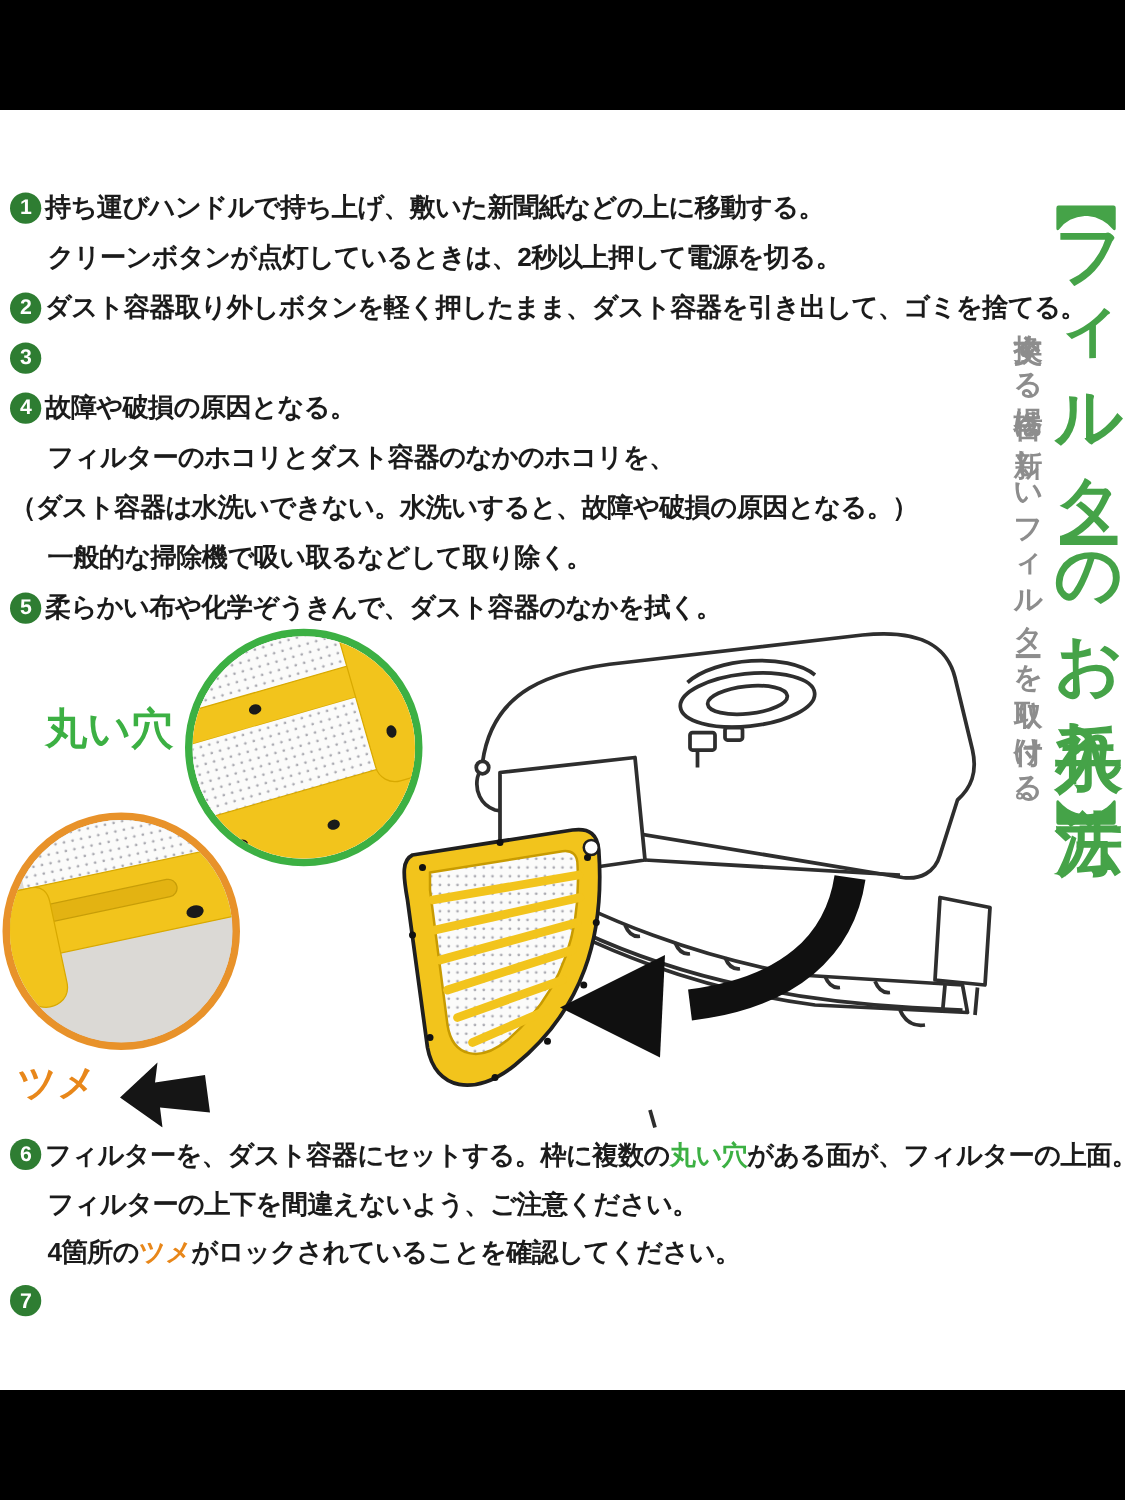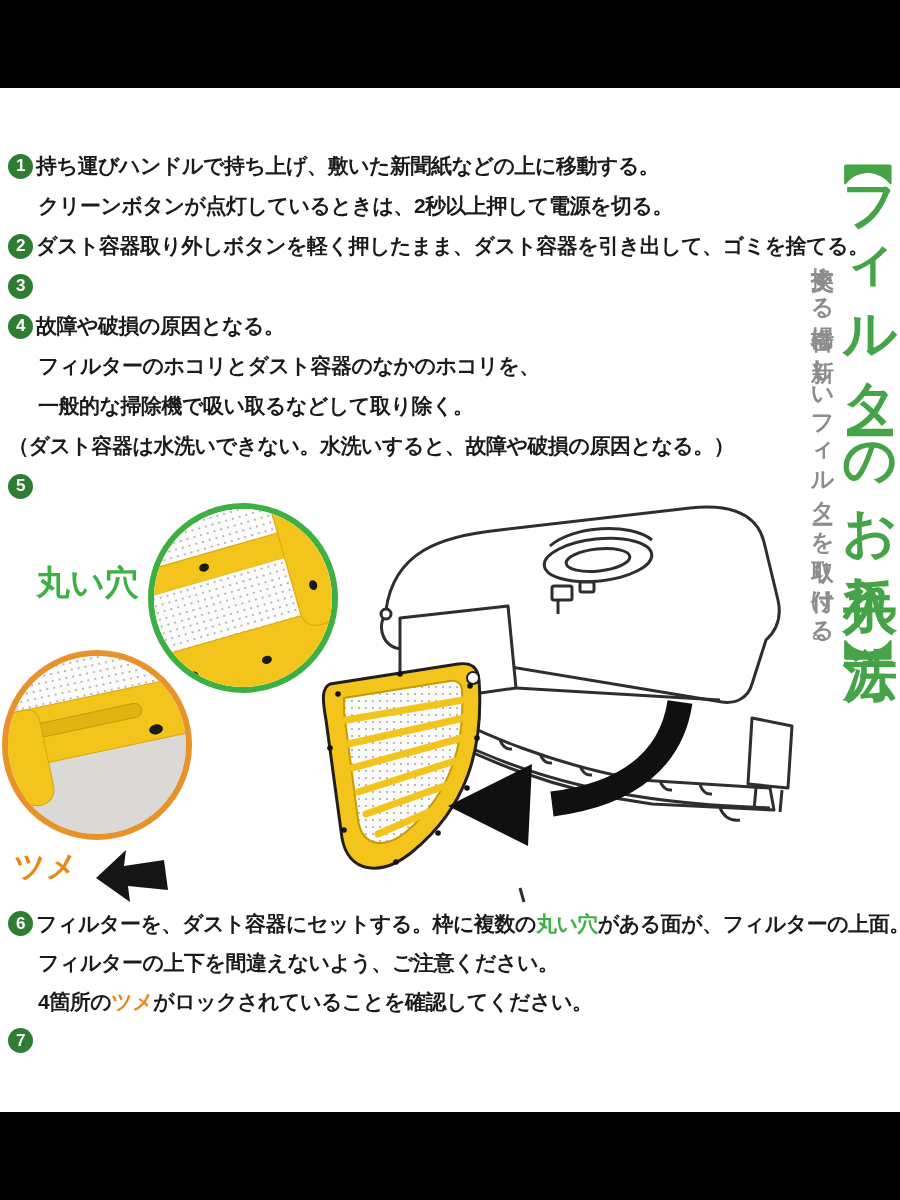--- a/index.html
+++ b/index.html
@@ -77,28 +77,29 @@
       <div class="step-line">
         <span class="badge">3</span>
       </div>
       <div class="step-line">
         <span class="badge">4</span>
         <span>故障や破損の原因となる。</span>
       </div>
       <div class="step-line indent">
         <span>フィルターのホコリとダスト容器のなかのホコリを、</span>
       </div>
+      <div class="step-line">
+        <span>（ダスト容器は水洗いできない。水洗いすると、故障や破損の原因となる。）</span>
+      </div>
       <div class="step-line indent">
         <span>一般的な掃除機で吸い取るなどして取り除く。</span>
       </div>
       <div class="step-line">
-        <span>（ダスト容器は水洗いできない。水洗いすると、故障や破損の原因となる。）</span>
-      </div>
-      <div class="step-line">
         <span class="badge">5</span>
+        <span>柔らかい布や化学ぞうきんで、ダスト容器のなかを拭く。</span>
       </div>
     </div>
 
   <div id="illustration">
 
     <svg id="main-drawing" viewBox="0 0 500 420">
       <defs>
         <pattern id="mesh" width="7" height="7" patternUnits="userSpaceOnUse">
           <rect width="7" height="7" fill="#fbfbfa"></rect>
           <circle cx="3" cy="3" r="1.1" fill="#a9a9b0"></circle>

